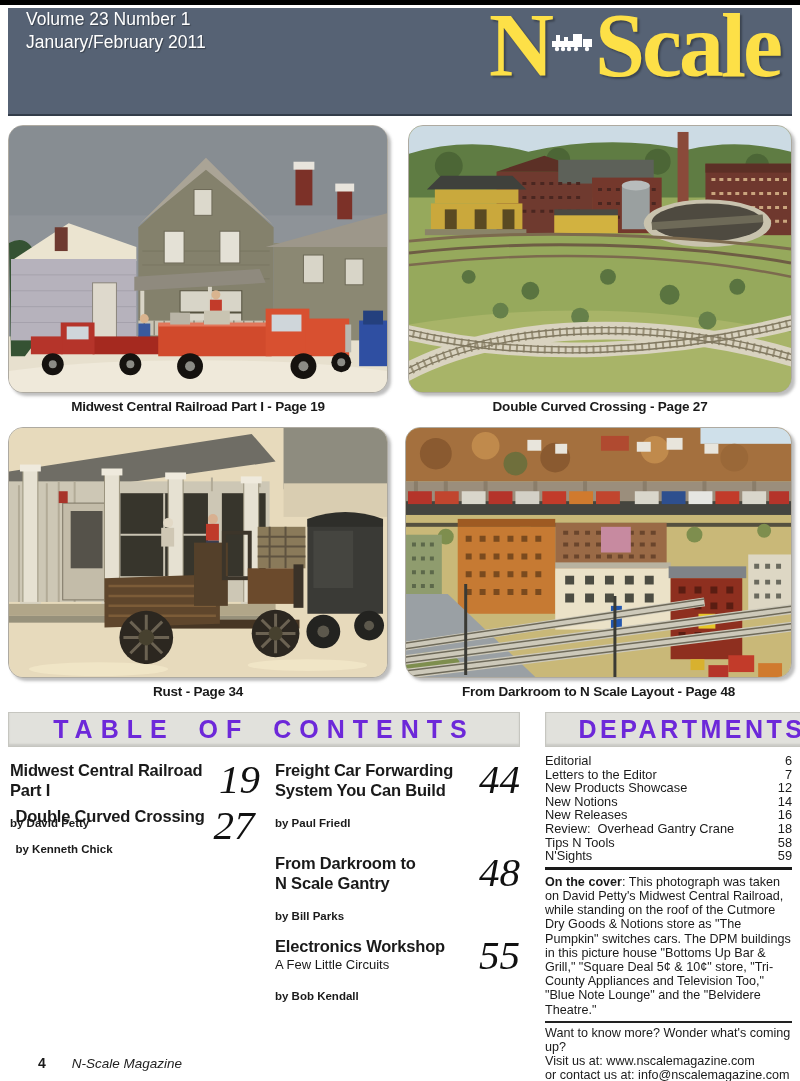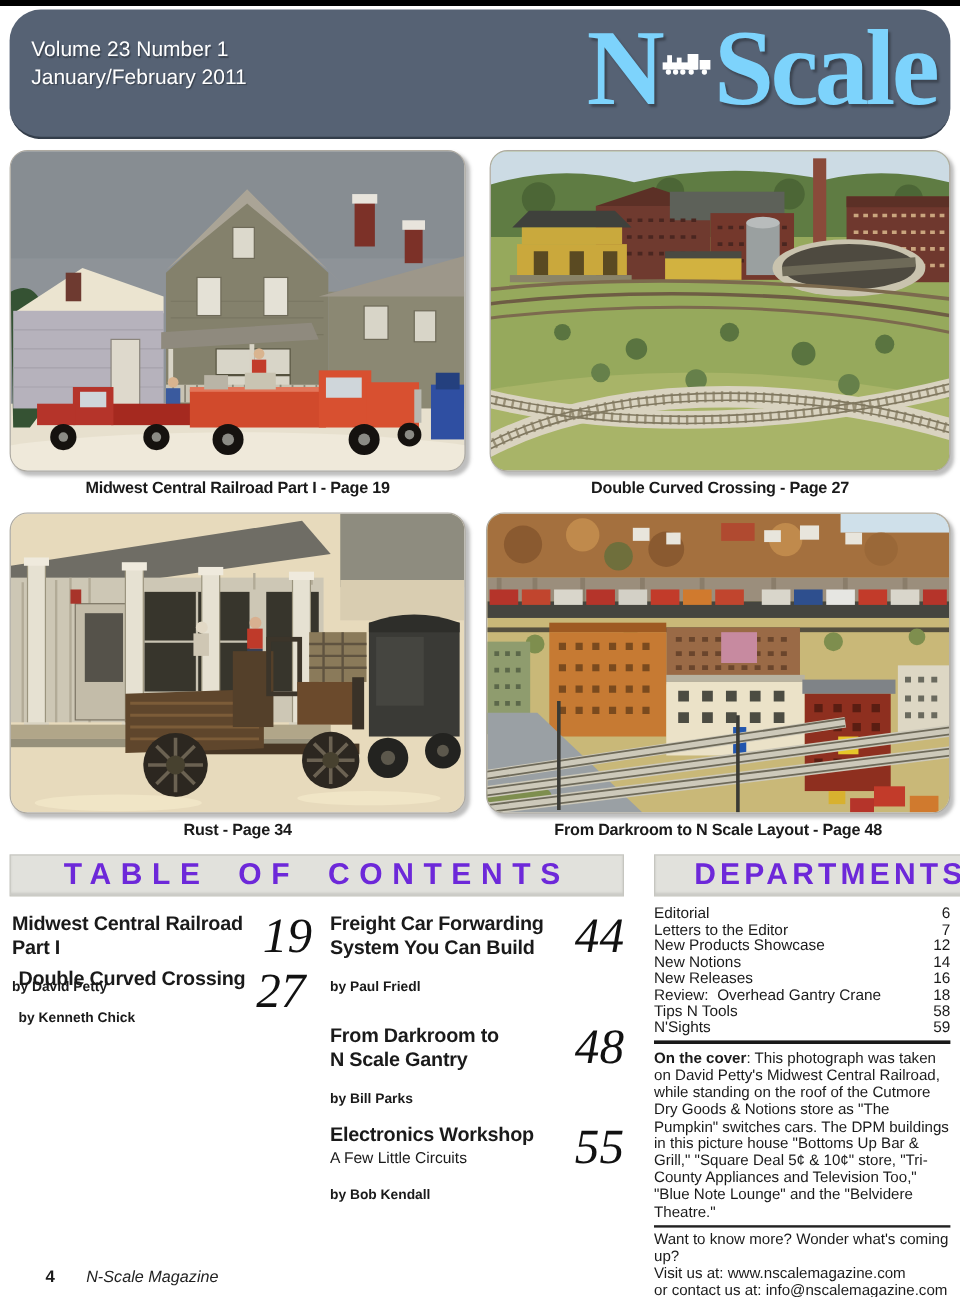--- a/index.html
+++ b/index.html
@@ -8,27 +8,26 @@
     position: relative; width: 800px; height: 1081px; margin: 0 auto;
     background: #fff; overflow: hidden;
     font-family: "Liberation Sans", sans-serif; color: #1a1a1a;
   }
   .top-strip { position:absolute; left:0; top:0; width:800px; height:5px; background:#000; }
 
   
   .banner {
     position:absolute; left:8px; top:8px; width:784px; height:108px;
     background:#566274; border-bottom:2px solid #333d4a;
-    display:flex; justify-content:space-between; align-items:center;
+    display:flex; justify-content:space-between; align-items:flex-start;
     padding:0 12px 6px 18px;
-    border-radius:26px;
   }
   .banner-issue { color:#fff; font-size:17.5px; line-height:1.32; padding-bottom:10px;
     text-shadow:1px 1px 1px rgba(0,0,0,.35); }
-  .logo { color:#7dd3fc; font-family:"Liberation Serif", serif; font-weight:bold;
+  .logo { color:#fde047; font-family:"Liberation Serif", serif; font-weight:bold;
     font-size:90px; line-height:.84; letter-spacing:-3px; white-space:nowrap;
     text-shadow:2px 2px 2px rgba(0,0,0,.3); }
   .train-hyphen { display:inline-block; width:42px; height:20px; margin:0 1px;
     transform:translateY(-24px); }
 
   
   .photo { position:absolute; border:1px solid #aeaaa1; border-radius:15px; overflow:hidden;
     box-shadow:3px 3px 3px rgba(110,110,110,.45); background:#ddd; }
   .photo svg { display:block; width:100%; height:100%; }
   .photo1 { left:8px;  top:125px; width:380px; height:268px; }

